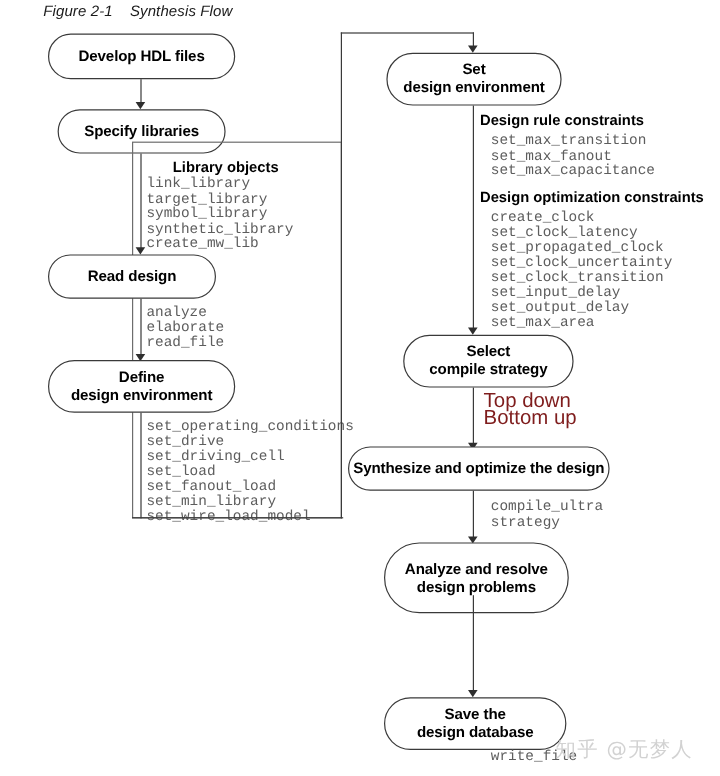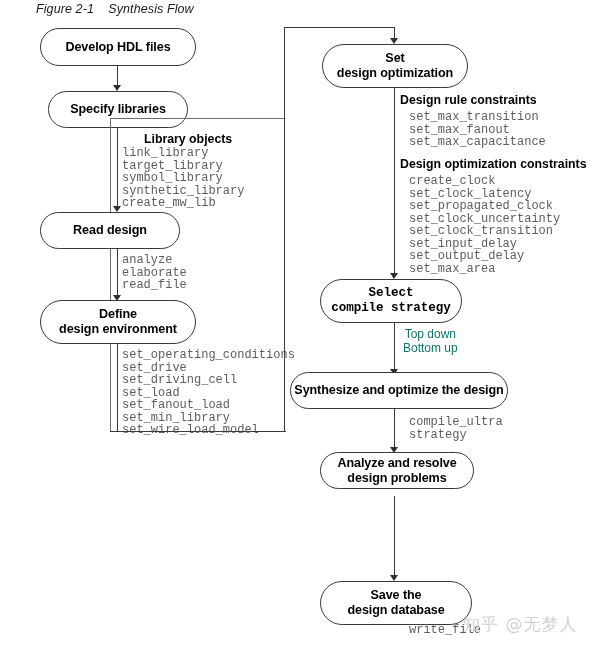--- a/index.html
+++ b/index.html
@@ -42,21 +42,21 @@
   
   .anno-head{
     position:absolute;font-size:12.3px;font-weight:bold;color:#000;white-space:pre;
   }
   .cmds{
     position:absolute;
     font-family:"Liberation Mono","DejaVu Sans Mono",monospace;
     font-size:12px;line-height:12.55px;color:#5d5d5d;white-space:pre;
   }
   .plainlabel{
-    position:absolute;font-size:12px;line-height:14.4px;color:#0f766e;white-space:pre;text-align:center;
+    position:absolute;font-size:17px;line-height:14.4px;color:#7f1d1d;white-space:pre;text-align:left;
   }
 
   
   .watermark{
     position:absolute;font-size:17px;color:#d2d2d2;white-space:pre;
     font-family:"DejaVu Sans",sans-serif;letter-spacing:1px;
   }
 </style>
 </head>
 <body>
@@ -114,63 +114,63 @@
 
   <div class="vline" style="left:117px;top:344px;height:88px;"></div>
   <div class="vline" style="left:284px;top:27px;height:405px;"></div>
   <div class="hline" style="left:110px;top:431px;width:176px;"></div>
   <div class="hline" style="left:284px;top:27px;width:111px;"></div>
   <div class="vline" style="left:394px;top:27px;height:14px;"></div>
   <div class="arrow" style="left:390px;top:38px;"></div>
 
   <div class="node" style="left:322px;top:44px;width:146px;height:44px;">
     <span>Set
-design optimization</span>
+design environment</span>
   </div>
 
   <div class="vline" style="left:394px;top:88px;height:188px;"></div>
   <div class="arrow" style="left:390px;top:273px;"></div>
 
   <div class="anno-head" style="left:400px;top:93px;">Design rule constraints</div>
   <div class="cmds" style="left:409px;top:111px;">set_max_transition
 set_max_fanout
 set_max_capacitance</div>
 
   <div class="anno-head" style="left:400px;top:157px;">Design optimization constraints</div>
   <div class="cmds" style="left:409px;top:175px;">create_clock
 set_clock_latency
 set_propagated_clock
 set_clock_uncertainty
 set_clock_transition
 set_input_delay
 set_output_delay
 set_max_area</div>
 
-  <div class="node" style="left:320px;top:279px;width:142px;height:44px;font-family:Liberation Mono, monospace;">
+  <div class="node" style="left:336px;top:279px;width:142px;height:44px;">
     <span>Select
 compile strategy</span>
   </div>
 
   <div class="vline" style="left:394px;top:323px;height:49px;"></div>
   <div class="arrow" style="left:390px;top:369px;"></div>
 
   <div class="plainlabel" style="left:403px;top:327px;">Top down
 Bottom up</div>
 
   <div class="node" style="left:290px;top:372px;width:218px;height:37px;">
     <span>Synthesize and optimize the design</span>
   </div>
 
   <div class="vline" style="left:394px;top:409px;height:41px;"></div>
   <div class="arrow" style="left:390px;top:447px;"></div>
 
   <div class="cmds" style="left:409px;top:416px;">compile_ultra
 strategy</div>
 
-  <div class="node" style="left:320px;top:452px;width:154px;height:37px;">
+  <div class="node" style="left:320px;top:452px;width:154px;height:59px;">
     <span>Analyze and resolve
 design problems</span>
   </div>
 
   <div class="vline" style="left:394px;top:496px;height:82px;"></div>
   <div class="arrow" style="left:390px;top:575px;"></div>
 
 
   <div class="node" style="left:320px;top:581px;width:152px;height:44px;">
     <span>Save the

